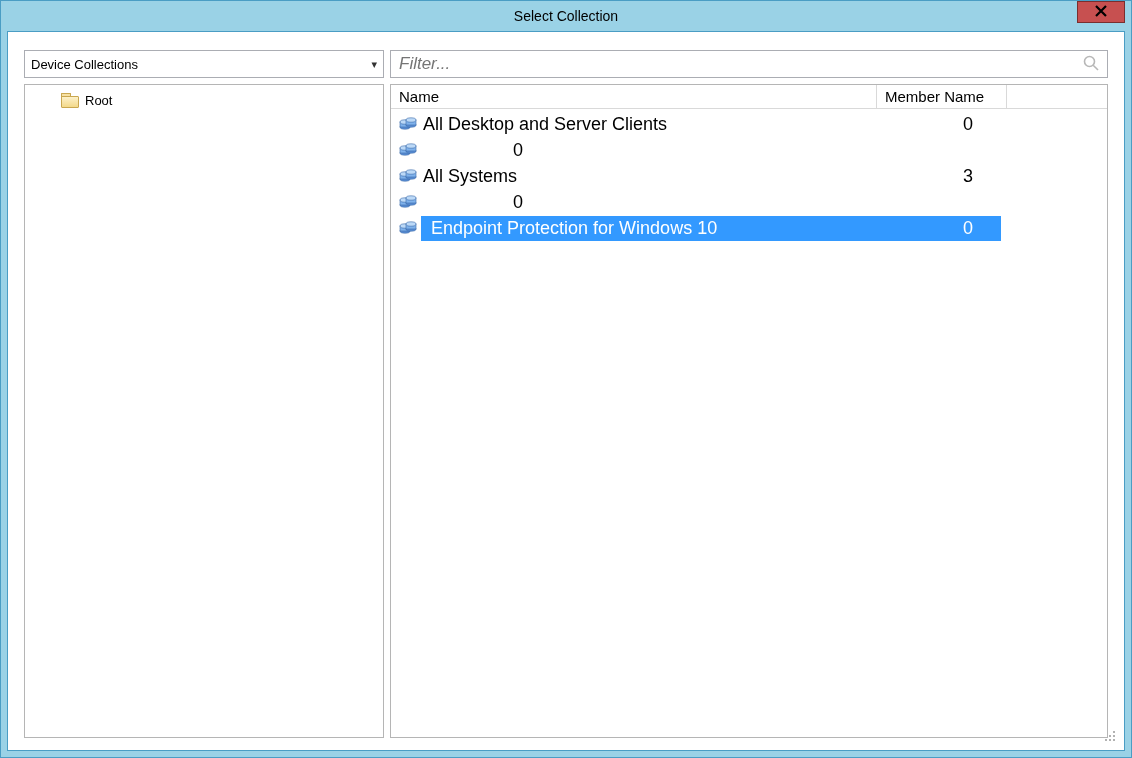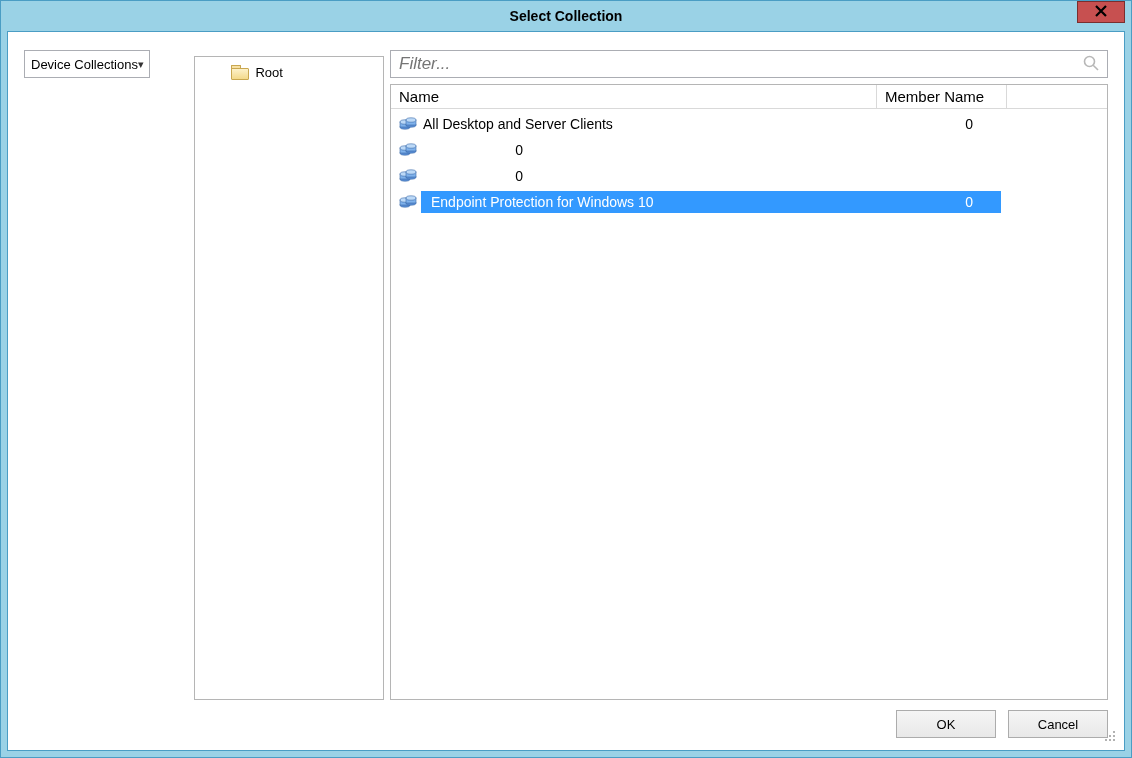--- a/index.html
+++ b/index.html
@@ -17,21 +17,21 @@
   .titlebar {
     height: 30px;
     display: flex;
     align-items: center;
     justify-content: center;
     position: relative;
     color: #000;
     font-size: 14px;
   }
   .titlebar-title {
-    font-weight: 700;
+    font-weight: 400;
     text-align: center;
   }
   .close-btn {
     position: absolute;
     right: 6px;
     top: 0;
     width: 48px;
     height: 22px;
     background: #c75050;
     border: 1px solid #7a2e2e;
@@ -61,23 +61,22 @@
   .main-row {
     display: flex;
     flex: 1;
     gap: 6px;
     min-height: 0;
   }
 
   .left-col {
     width: 360px;
     display: flex;
-    flex-direction: row;
+    flex-direction: column;
     min-height: 0;
-    gap: 44px;
   }
   .combo {
     height: 28px;
     border: 1px solid #abadb3;
     background: #fff;
     display: flex;
     align-items: center;
     padding: 0 6px;
     justify-content: space-between;
     cursor: pointer;
@@ -195,21 +194,21 @@
 
   .grid-body {
     flex: 1;
     overflow: auto;
     padding: 2px 6px;
   }
   .grid-row {
     display: flex;
     align-items: center;
     height: 26px;
-    font-size: 14px;
+    font-size: 18px;
     cursor: pointer;
   }
   .grid-row .cell-name {
     flex: 1;
     display: flex;
     align-items: center;
     gap: 4px;
     padding-left: 2px;
   }
   .grid-row .cell-count {
@@ -375,20 +374,38 @@
                   <span class="collection-icon">
 <svg viewBox="0 0 18 18">
   <ellipse cx="6" cy="12" rx="5" ry="2.2" fill="#5a8fd6" stroke="#3a6aa8" stroke-width="0.6"></ellipse>
   <rect x="1" y="7" width="10" height="5" fill="#7fb2ec" stroke="#3a6aa8" stroke-width="0.6"></rect>
   <ellipse cx="6" cy="7" rx="5" ry="2.2" fill="#bcd9f7" stroke="#3a6aa8" stroke-width="0.6"></ellipse>
   <ellipse cx="12" cy="10" rx="5" ry="2.2" fill="#5a8fd6" stroke="#3a6aa8" stroke-width="0.6"></ellipse>
   <rect x="7" y="5" width="10" height="5" fill="#7fb2ec" stroke="#3a6aa8" stroke-width="0.6"></rect>
   <ellipse cx="12" cy="5" rx="5" ry="2.2" fill="#bcd9f7" stroke="#3a6aa8" stroke-width="0.6"></ellipse>
 </svg></span>
                   <div class="hl-wrap">
+                    <span class="cell-name-txt">All Systems</span>
+                    <div class="cell-count">3</div>
+                  </div>
+                </div>
+                <div class="cell-spacer"></div>
+              </div>
+              <div class="grid-row">
+                <div class="cell-name">
+                  <span class="collection-icon">
+<svg viewBox="0 0 18 18">
+  <ellipse cx="6" cy="12" rx="5" ry="2.2" fill="#5a8fd6" stroke="#3a6aa8" stroke-width="0.6"></ellipse>
+  <rect x="1" y="7" width="10" height="5" fill="#7fb2ec" stroke="#3a6aa8" stroke-width="0.6"></rect>
+  <ellipse cx="6" cy="7" rx="5" ry="2.2" fill="#bcd9f7" stroke="#3a6aa8" stroke-width="0.6"></ellipse>
+  <ellipse cx="12" cy="10" rx="5" ry="2.2" fill="#5a8fd6" stroke="#3a6aa8" stroke-width="0.6"></ellipse>
+  <rect x="7" y="5" width="10" height="5" fill="#7fb2ec" stroke="#3a6aa8" stroke-width="0.6"></rect>
+  <ellipse cx="12" cy="5" rx="5" ry="2.2" fill="#bcd9f7" stroke="#3a6aa8" stroke-width="0.6"></ellipse>
+</svg></span>
+                  <div class="hl-wrap">
                     <div class="cell-count">0</div>
                   </div>
                 </div>
                 <div class="cell-spacer"></div>
               </div>
               <div class="grid-row selected">
                 <div class="cell-name">
                   <span class="collection-icon">
 <svg viewBox="0 0 18 18">
   <ellipse cx="6" cy="12" rx="5" ry="2.2" fill="#5a8fd6" stroke="#3a6aa8" stroke-width="0.6"></ellipse>
@@ -404,24 +421,20 @@
                   </div>
                 </div>
                 <div class="cell-spacer"></div>
               </div>
             </div>
         </div>
       </div>
 
     </div>
 
-    <div class="button-row">
-      <button class="btn">OK</button>
-      <button class="btn">Cancel</button>
-    </div>
 
     <span class="resize-grip">
       <svg width="14" height="14" viewBox="0 0 14 14">
         <circle cx="12" cy="4" r="1" fill="#999"></circle>
         <circle cx="8" cy="8" r="1" fill="#999"></circle>
         <circle cx="12" cy="8" r="1" fill="#999"></circle>
         <circle cx="4" cy="12" r="1" fill="#999"></circle>
         <circle cx="8" cy="12" r="1" fill="#999"></circle>
         <circle cx="12" cy="12" r="1" fill="#999"></circle>
       </svg>

